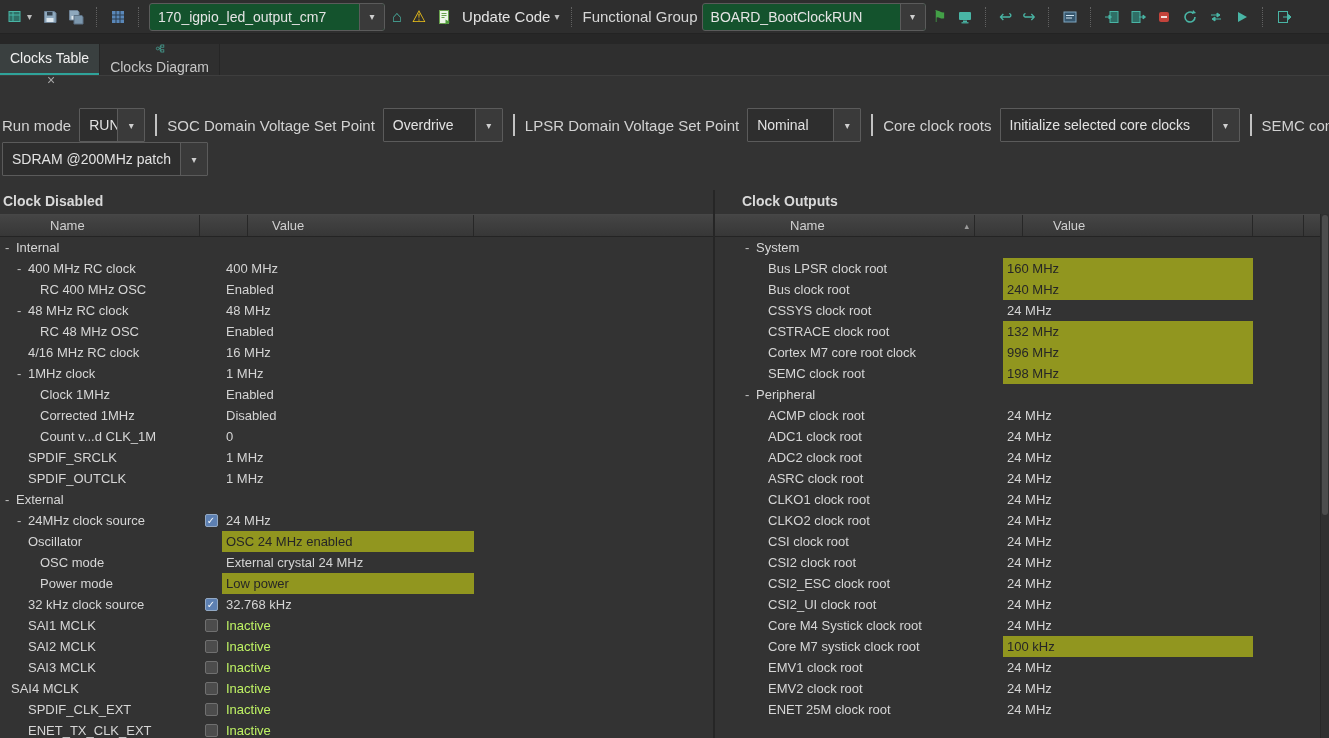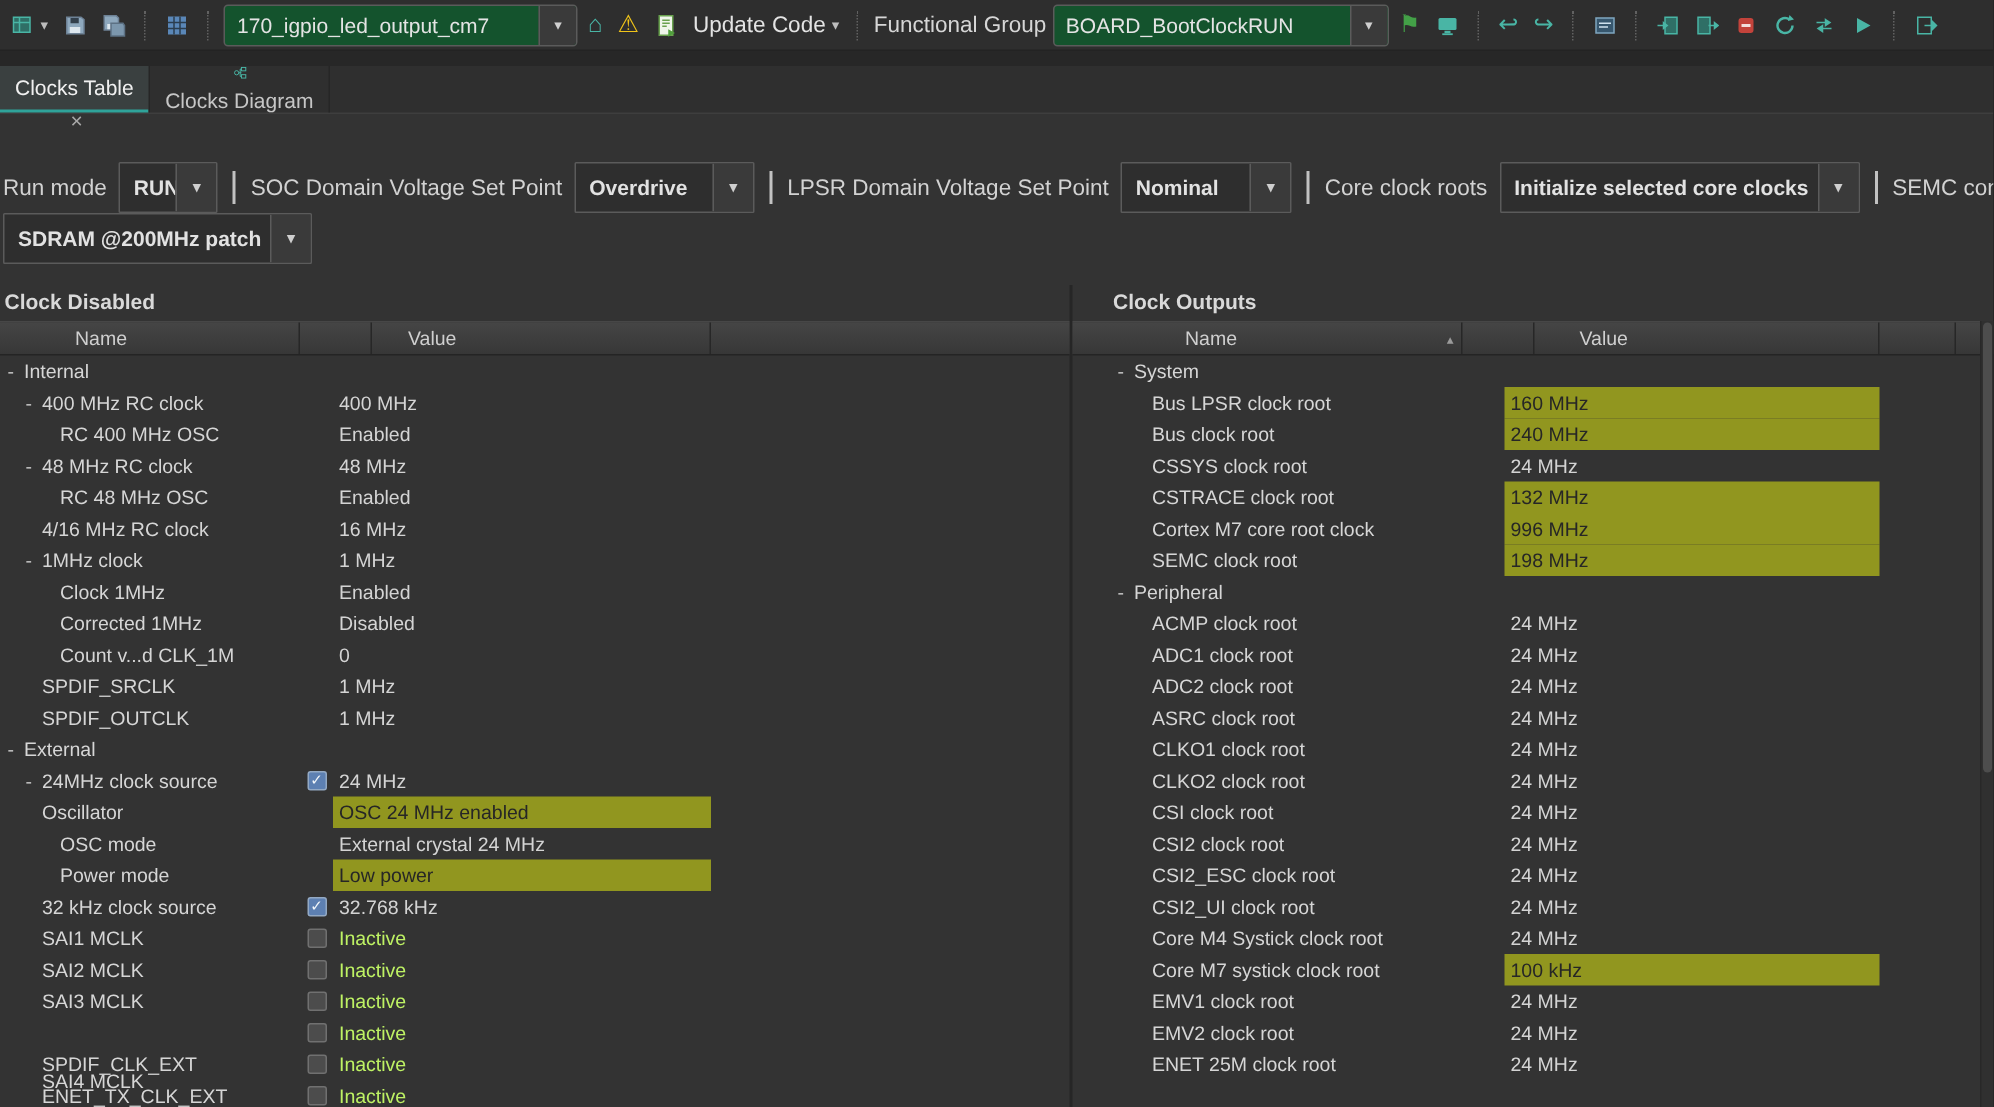--- a/index.html
+++ b/index.html
@@ -31,21 +31,21 @@
   .tab .close{color:#a8a8a8;font-size:14px;margin-left:3px;}
 
   
   .settings{position:absolute;top:76px;left:0;right:0;height:114px;}
   .srow{position:absolute;left:2px;display:flex;align-items:center;gap:8px;white-space:nowrap;}
   .srow1{top:32px;height:34px;}
   .srow2{top:74px;height:18px;}
   .slabel{font-size:15px;color:#d2d2d2;}
   .vbar{width:2px;height:22px;background:#c2c2c2;margin:0 2px;flex:none;}
   .scombo{display:inline-flex;align-items:center;height:32px;border:1px solid #5b5b5b;border-radius:1px;
-          background:#2e2e2e;overflow:hidden;flex:none;font-weight:bold;}
+          background:#2e2e2e;overflow:hidden;flex:none;}
   .scombo .val{padding:0 9px;font-size:14px;color:#e2e2e2;flex:1;white-space:nowrap;overflow:hidden;}
   .scombo .arr{width:26px;align-self:stretch;border-left:1px solid #5b5b5b;background:#3a3a3a;
                display:flex;align-items:center;justify-content:center;color:#cfcfcf;font-size:10px;flex:none;}
 
   
   .panel-title{position:absolute;top:193px;font-size:14px;font-weight:bold;color:#d9d9d9;}
   #cs-title{left:3px;} #co-title{left:742px;}
   .divider{position:absolute;top:190px;bottom:0;left:713px;width:2px;background:#262626;}
 
   .table{position:absolute;top:214px;bottom:0;}
@@ -476,21 +476,21 @@
             <span class="expander"></span>
             <span class="nm">SAI3 MCLK</span>
           </div>
           <div class="cell chk-cell">
             <span class="checkbox unchecked"></span>
           </div>
           <div class="cell value-cell grayed">Inactive</div>
           <div class="cell"></div>
         </div>
         <div class="trow cs-grid">
-          <div class="cell name-cell" style="padding-left: 17px; margin-top: 32px;">
+          <div class="cell name-cell" style="">
             <span class="expander"></span>
             <span class="nm">SAI4 MCLK</span>
           </div>
           <div class="cell chk-cell">
             <span class="checkbox unchecked"></span>
           </div>
           <div class="cell value-cell grayed">Inactive</div>
           <div class="cell"></div>
         </div>
         <div class="trow cs-grid">

